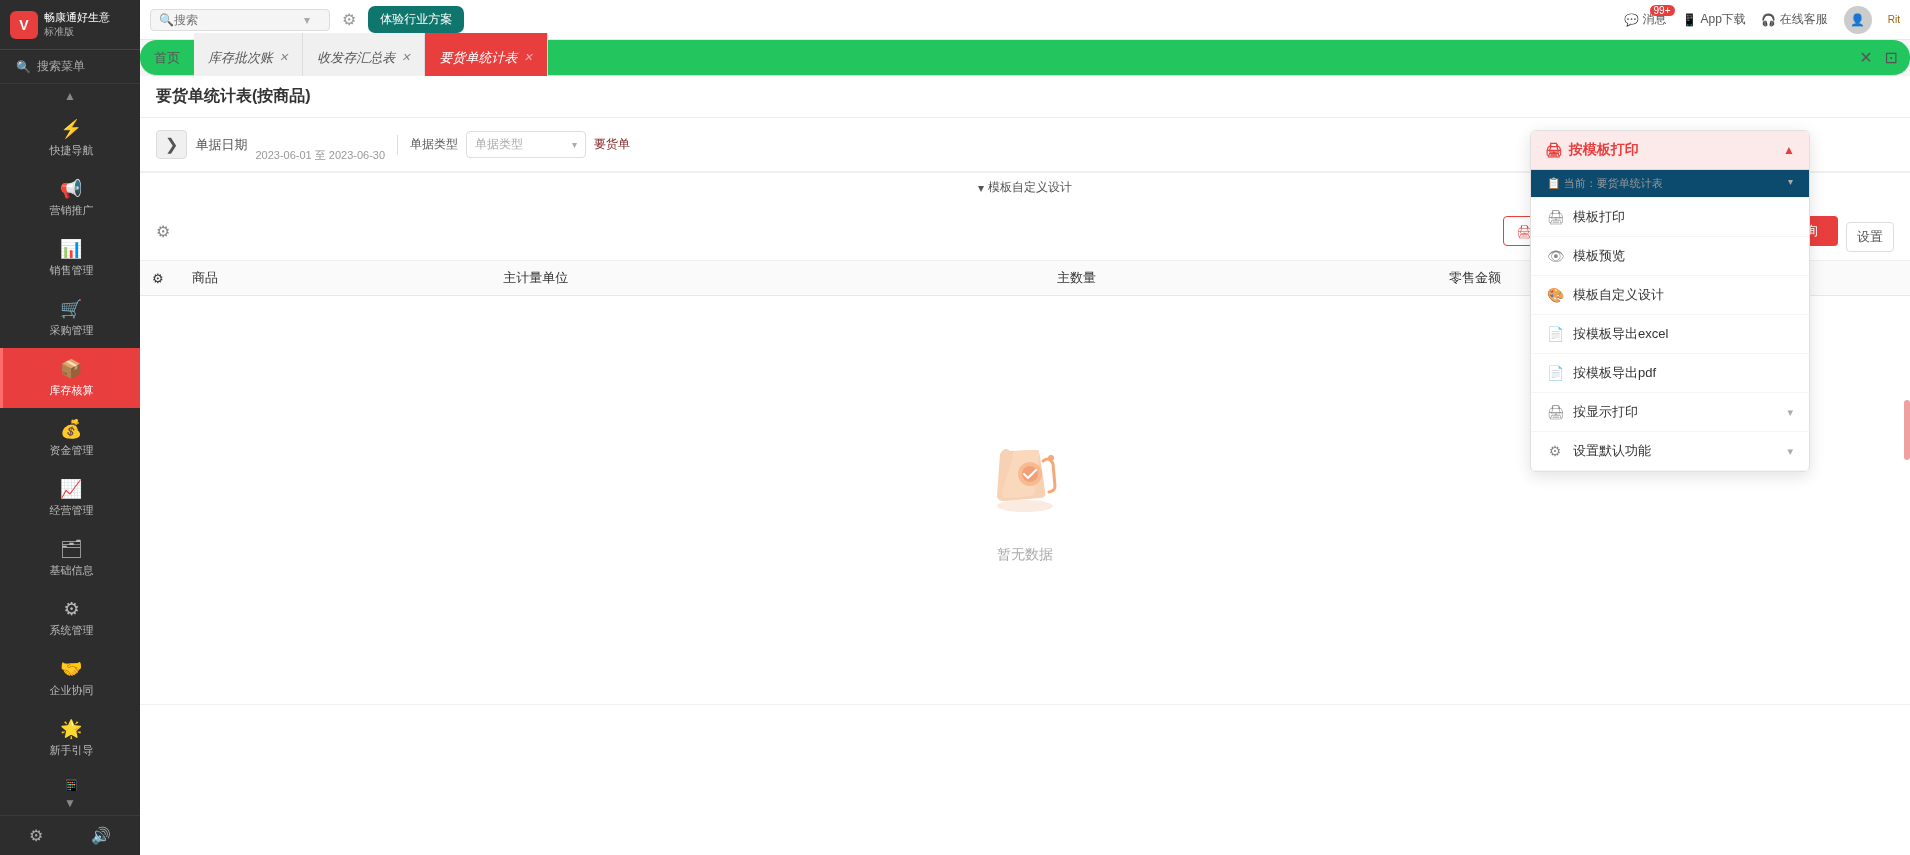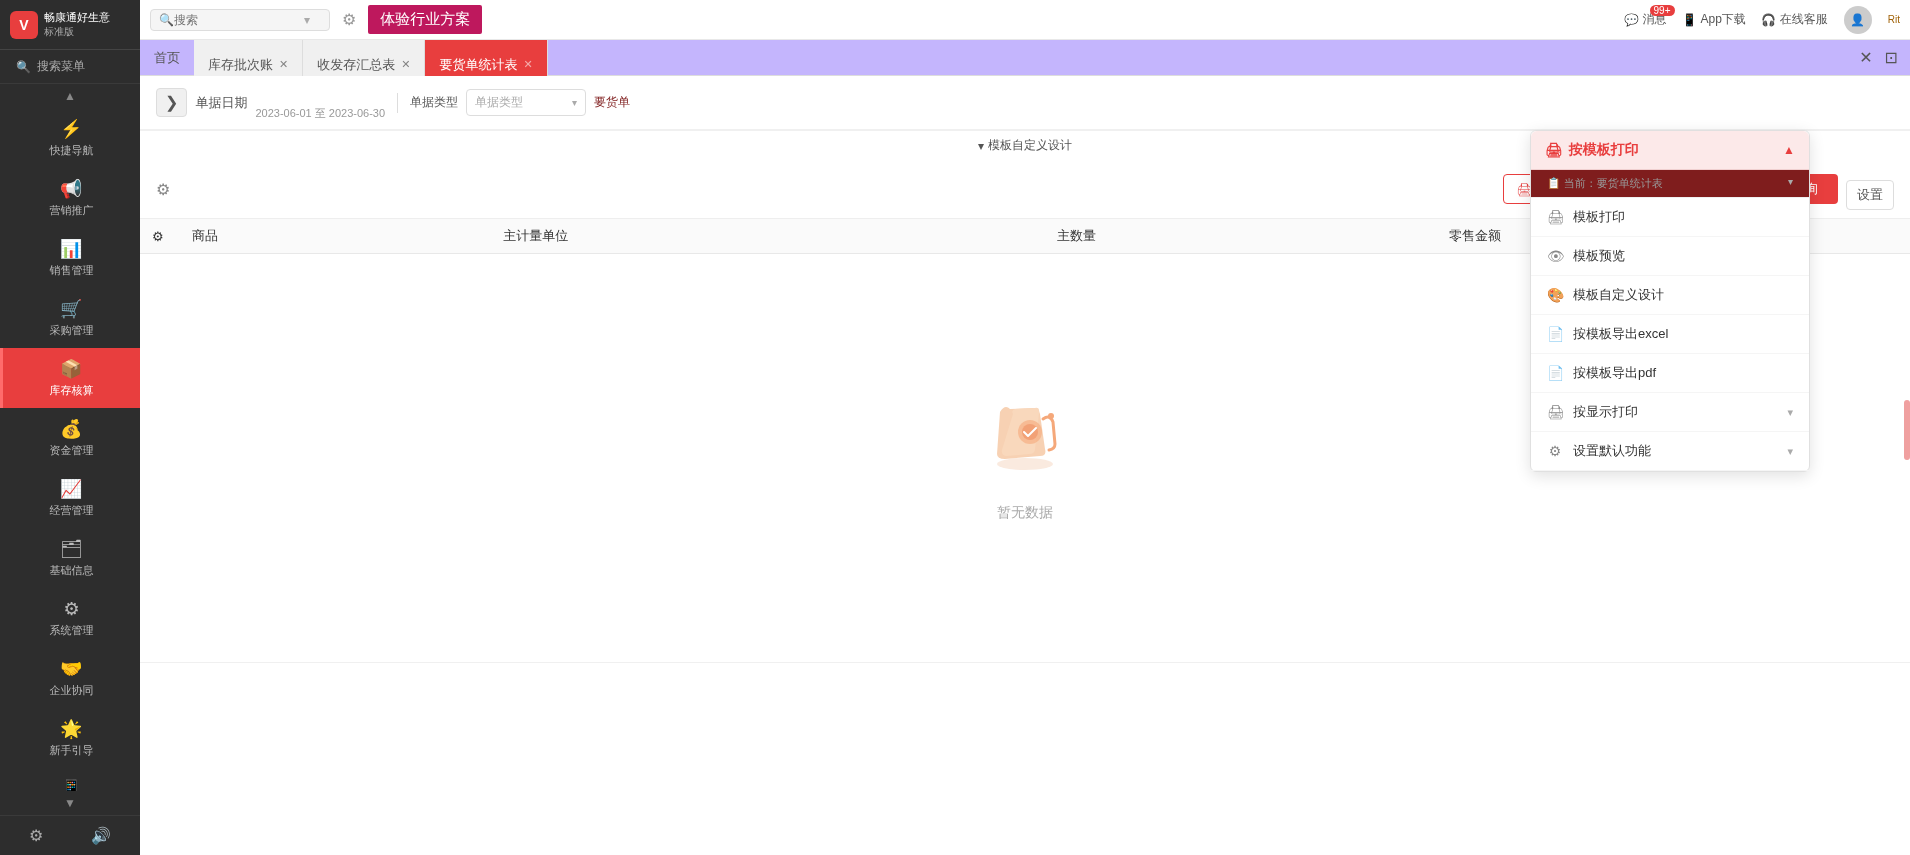--- a/index.html
+++ b/index.html
@@ -107,26 +107,26 @@
       border: 1px solid #ddd;
       border-radius: 4px;
       padding: 3px 8px;
       width: 180px;
     }
     .topbar-search-area input {
       border: none; background: transparent; outline: none; font-size: 12px; width: 100%; color: #999;
     }
     .topbar-gear { color: #999; cursor: pointer; font-size: 16px; margin-left: 4px; }
     .topbar-try-btn {
-      background: #be185d;
+      background: #0f766e;
       color: white;
       border: none;
-      border-radius: 2px;
+      border-radius: 7px;
       padding: 5px 12px;
-      font-size: 15px;
+      font-size: 12px;
       cursor: pointer;
       margin-left: 4px;
     }
     .topbar-right {
       margin-left: auto;
       display: flex;
       align-items: center;
       gap: 16px;
       color: #555;
       font-size: 12px;
@@ -154,37 +154,40 @@
       width: 28px; height: 28px;
       border-radius: 50%;
       background: #ccc;
       display: flex; align-items: center; justify-content: center;
       font-size: 12px; color: #666;
     }
     .username { font-size: 10px; color: #a16207; }
 
     
     .tabs {
-      background: #c4b5fd;
-      display: flex;
+      background: #22c55e;
+      display: flex;
+      align-items: center;
       padding: 0;
       border-bottom: 1px solid #ddd;
       height: 36px;
+      border-radius: 17px;
     }
     .tab {
       display: flex;
       align-items: center;
       padding: 0 14px;
       height: 49px;
       font-size: 13px;
       cursor: pointer;
       color: #555;
       border-right: 1px solid #ddd;
       background: #f0f0f0;
       white-space: nowrap;
+      font-style: italic;
     }
     .tab.active {
       background: #e83e3e;
       color: white;
     }
     .tab-close {
       margin-left: 6px;
       font-size: 11px;
       cursor: pointer;
       opacity: 0.7;
@@ -459,21 +462,21 @@
       font-size: 13px;
       border-bottom: 1px solid #f5f5f5;
     }
     .dropdown-sub-left { display: flex; align-items: center; gap: 10px; }
     .dropdown-sub-chevron { color: #aaa; font-size: 11px; }
 
     .dropdown-current-label {
       font-size: 11px;
       color: #999;
       padding: 6px 16px;
-      background: #7f1d1d;
+      background: #0c4a6e;
       border-bottom: 1px solid #f0f0f0;
     }
 
     
     .right-scrollbar {
       position: fixed;
       right: 0;
       top: 400px;
       width: 6px;
       height: 60px;
@@ -603,20 +606,23 @@
     <div class="tab active">
       <span>要货单统计表</span>
       <span class="tab-close" style="color:rgba(255,255,255,0.8);">✕</span>
     </div>
     <div class="tab-actions">
       <button class="tab-action-btn">✕</button>
       <button class="tab-action-btn">⊡</button>
     </div>
   </div>
 
+  <div class="page-header">
+    <div class="page-title">要货单统计表(按商品)</div>
+  </div>
 
   <div class="filter-row">
     <button class="filter-toggle-btn">❯</button>
     <span class="filter-label">单据日期</span>
     <span class="filter-date-range">2023-06-01 至 2023-06-30</span>
     <div class="filter-divider"></div>
     <span class="filter-label-text">单据类型</span>
     <div class="filter-select">
       <span style="color:#aaa;">单据类型</span>
       <span class="filter-select-chevron">▾</span>

